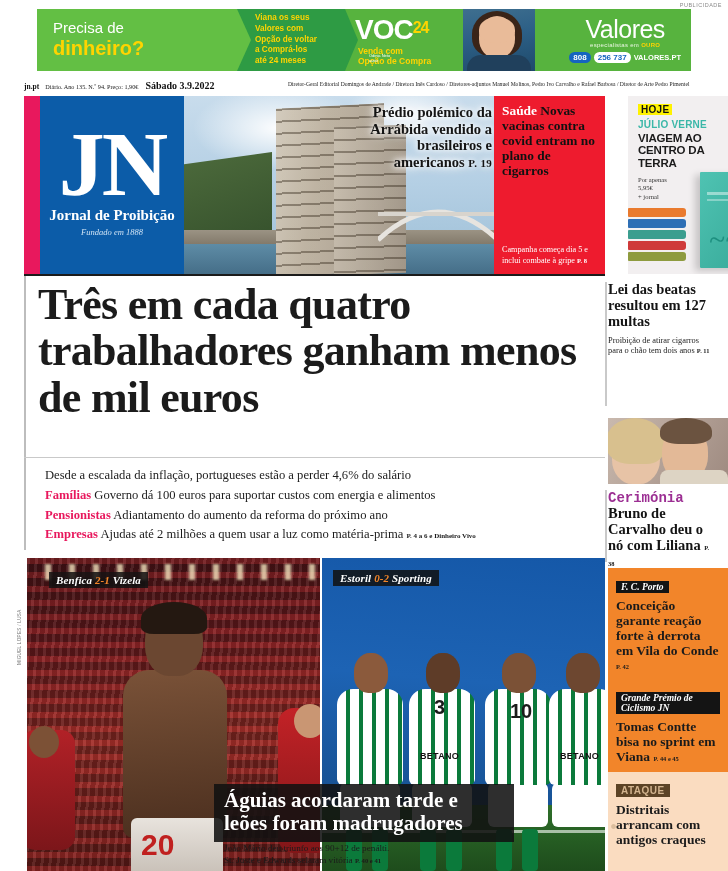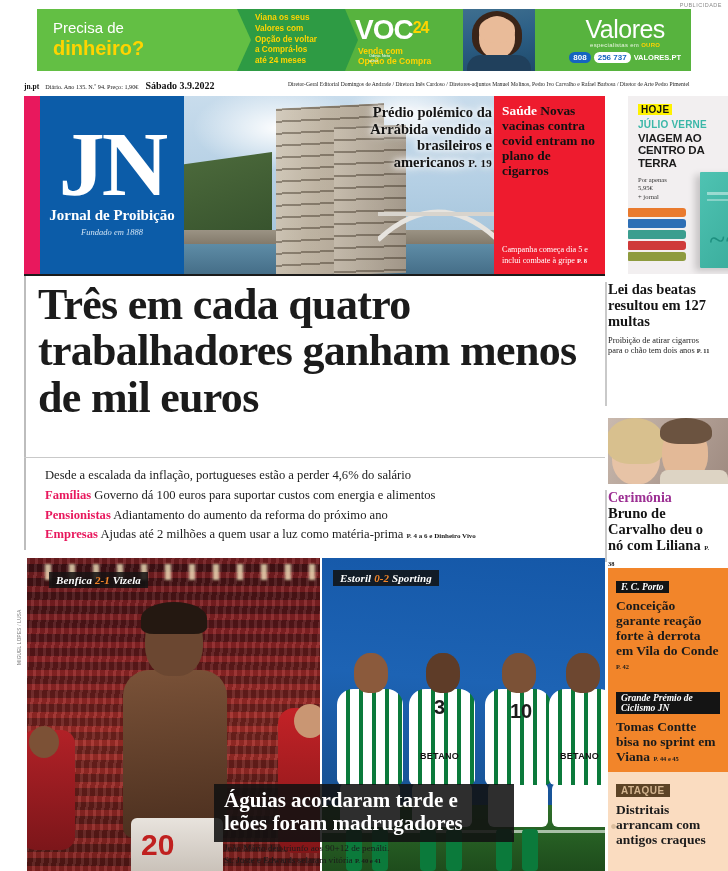--- a/index.html
+++ b/index.html
@@ -191,21 +191,21 @@
   .cp-f1 { position:absolute; left:4px; top:8px; width:48px;height:58px; border-radius:50% 50% 42% 42%;
     background:#e7c3a6; }
   .cp-h1 { position:absolute; left:-2px; top:0px; width:58px;height:46px; border-radius:50% 50% 30% 40%;
     background:#d8c08e;}
   .cp-f2 { position:absolute; left:54px; top:6px; width:46px;height:56px; border-radius:50% 50% 42% 42%;
     background:#e3b997;}
   .cp-h2 { position:absolute; left:52px; top:0px; width:52px;height:26px; border-radius:50% 50% 35% 35%;
     background:#6b5340;}
   .cp-s1 { position:absolute; left:52px; top:52px; width:68px;height:22px; background:#ddd4c4; border-radius:8px 8px 0 0;}
   .sb-cerimonia { top:490px; }
-  .sb-cerimonia .kick { color:#9c2f93; font-family:Liberation Serif, serif; font-weight:bold; font-size:14px;}
+  .sb-cerimonia .kick { color:#9c2f93; font-family:Liberation Mono, monospace; font-weight:bold; font-size:14px;}
 
   .sb-porto { position:absolute; left:608px; top:568px; width:120px; height:118px;
     background:#f2852a; padding:8px 8px 0 8px; }
   .sb-grande { position:absolute; left:608px; top:686px; width:120px; height:86px;
     background:#f2852a; padding:6px 8px 0 8px; }
   .sb-ataque { position:absolute; left:608px; top:772px; width:120px; height:99px;
     background:#fadcc0; padding:8px 8px 0 8px; }
   .tag-dark { display:inline-block; background:#141414; color:#fff;
     font-family:"Liberation Serif",serif; font-weight:bold; font-style:italic;
     font-size:9.5px; padding:1px 5px; }

